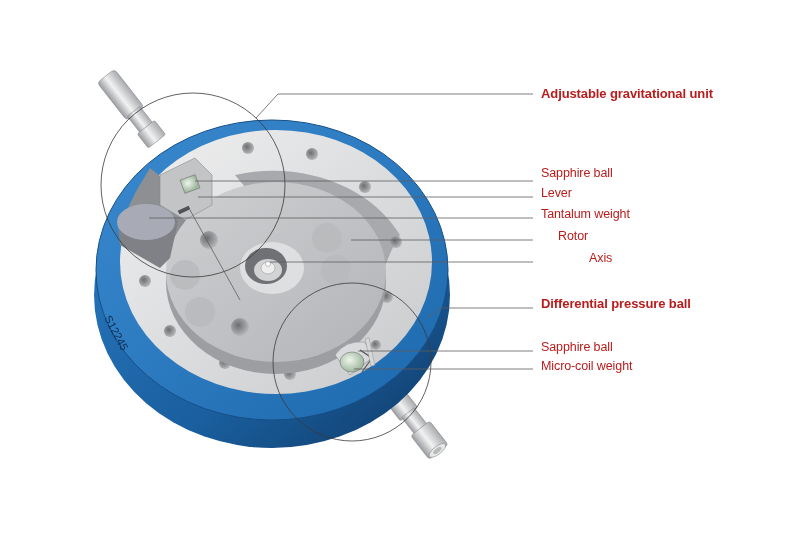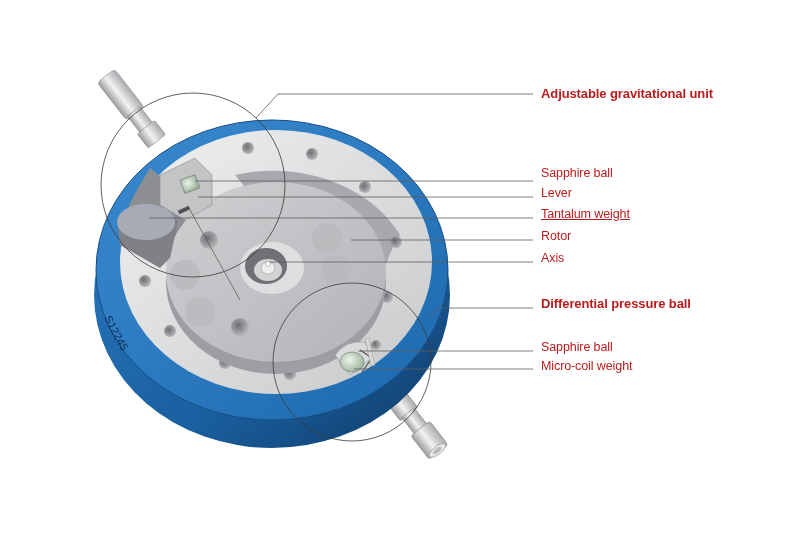--- a/index.html
+++ b/index.html
@@ -136,18 +136,18 @@
     <polyline points="427,318 440,308 533,308"></polyline>
     <line x1="358" y1="351" x2="533" y2="351"></line>
     <line x1="354" y1="369" x2="533" y2="369"></line>
     <line x1="190" y1="210" x2="240" y2="300"></line>
   </g>
 </svg>
 
 <div class="label bold" style="top:87px;">Adjustable gravitational unit</div>
 <div class="label" style="top:166px;">Sapphire ball</div>
 <div class="label" style="top:186px;">Lever</div>
-<div class="label" style="top:207px;text-decoration:underline;">Tantalum weight</div>
-<div class="label" style="top:229px;">Rotor</div>
-<div class="label" style="top:251px;">Axis</div>
+<div class="label" style="top:207px;">Tantalum weight</div>
+<div class="label" style="top:229px;margin-left:17px;">Rotor</div>
+<div class="label" style="top:251px;margin-left:48px;">Axis</div>
 <div class="label bold" style="top:297px;">Differential pressure ball</div>
 <div class="label" style="top:340px;">Sapphire ball</div>
 <div class="label" style="top:359px;">Micro-coil weight</div>
 
 </body></html>

